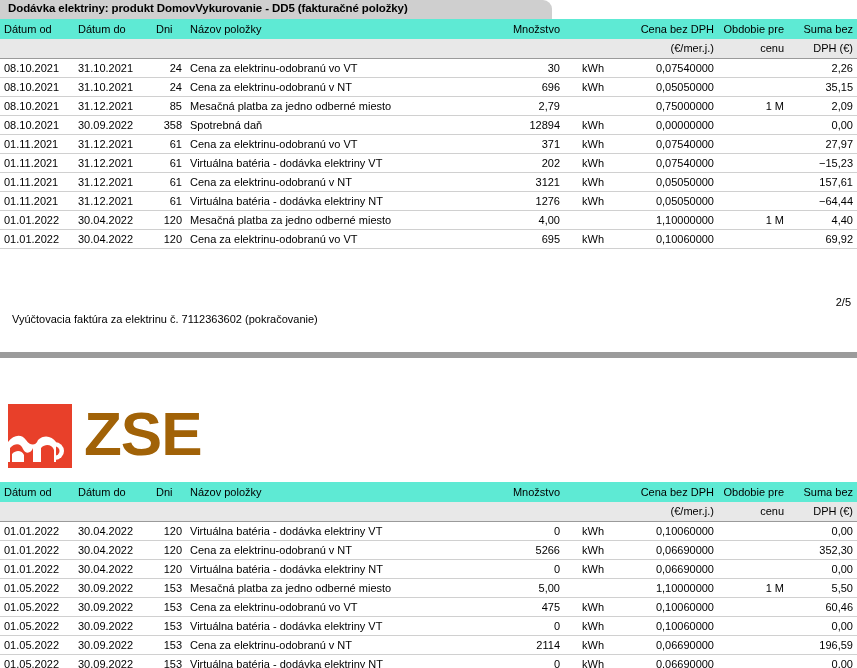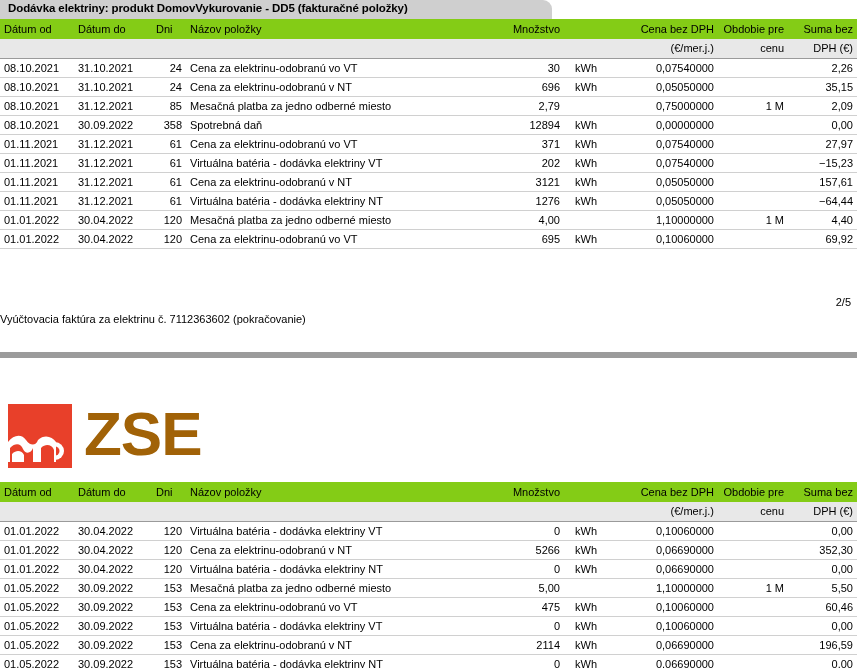--- a/index.html
+++ b/index.html
@@ -57,21 +57,21 @@
   col.c-to    { width: 78px; }
   col.c-days  { width: 34px; }
   col.c-name  { width: 296px; }
   col.c-qty   { width: 82px; }
   col.c-unit  { width: 44px; }
   col.c-price { width: 110px; }
   col.c-per   { width: 70px; }
   col.c-sum   { width: 69px; }
 
   thead.hdr tr.hdr-row th {
-    background: #84cc16;
+    background: #5eead4;
     height: 20px;
     line-height: 20px;
     font-size: 11px;
     white-space: nowrap;
     padding: 0 4px;
     box-sizing: border-box;
   }
   thead.hdr tr.hdr-row2 th {
     background: #e8e8e8;
     height: 19px;
@@ -90,21 +90,21 @@
     line-height: 18px;
     font-size: 11px;
     white-space: nowrap;
     padding: 0 4px;
     box-sizing: border-box;
     border-bottom: 1px solid #d0d0d0;
     background: #ffffff;
   }
   tbody.body tr:first-child td { }
 
-  td.unit { text-align: center; padding-left: 5px; }
+  td.unit { text-align: right; padding-left: 5px; }
 
   
   tfoot.tot tr td {
     height: 21px;
     line-height: 21px;
     font-size: 11.5px;
     font-weight: bold;
     background: #e2e2e2;
     padding: 0 4px;
     box-sizing: border-box;
@@ -118,20 +118,21 @@
     position: relative;
     height: 48px;
     margin-top: 44px;
   }
   .page-foot .note {
     position: absolute;
     left: 0px;
     top: 20px;
     font-size: 11px;
     white-space: nowrap;
+    padding-left: 12px;
   }
   .page-foot .pageno {
     position: absolute;
     right: 6px;
     top: 3px;
     font-size: 11px;
   }
 
   
   .page-sep {

